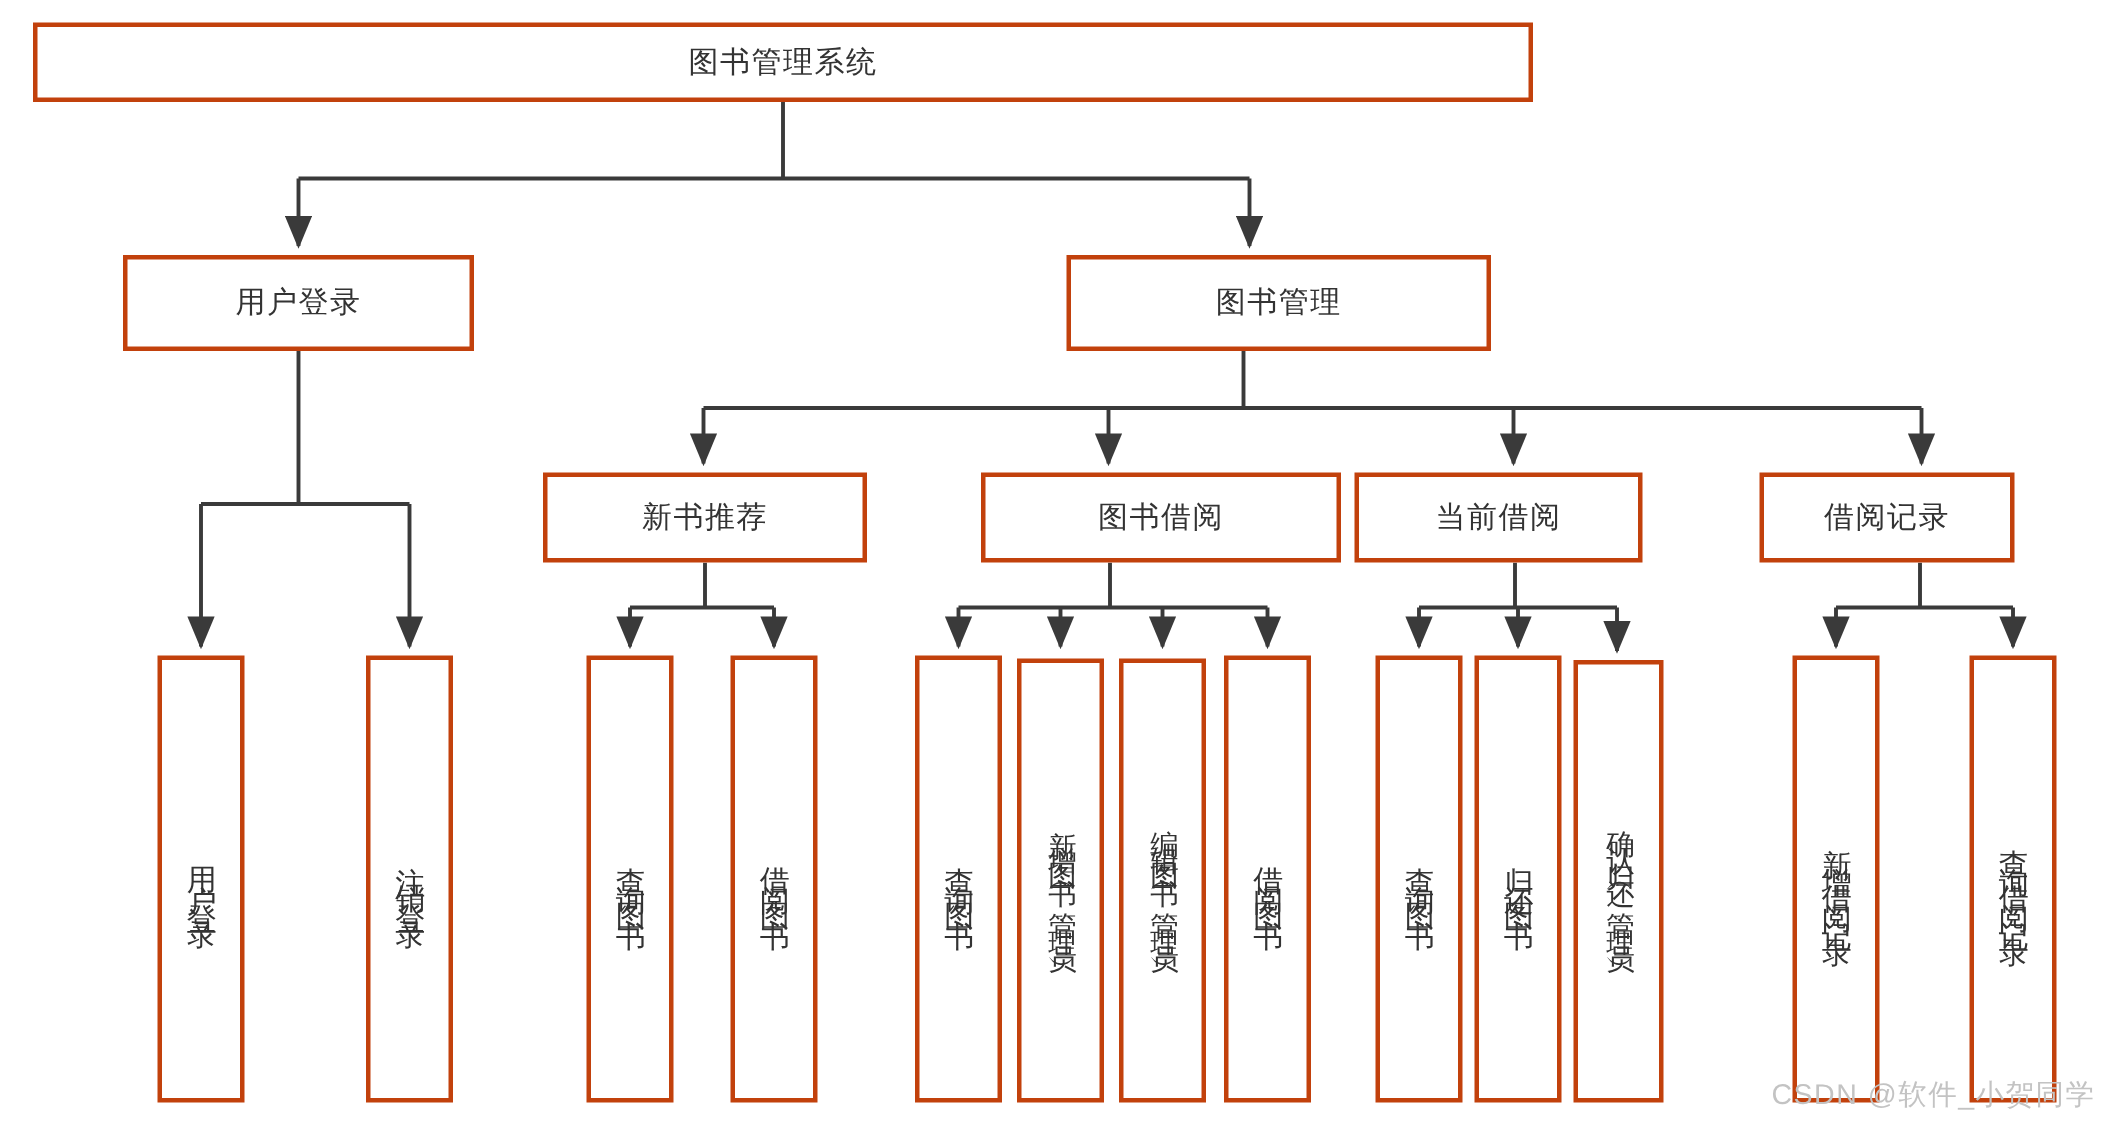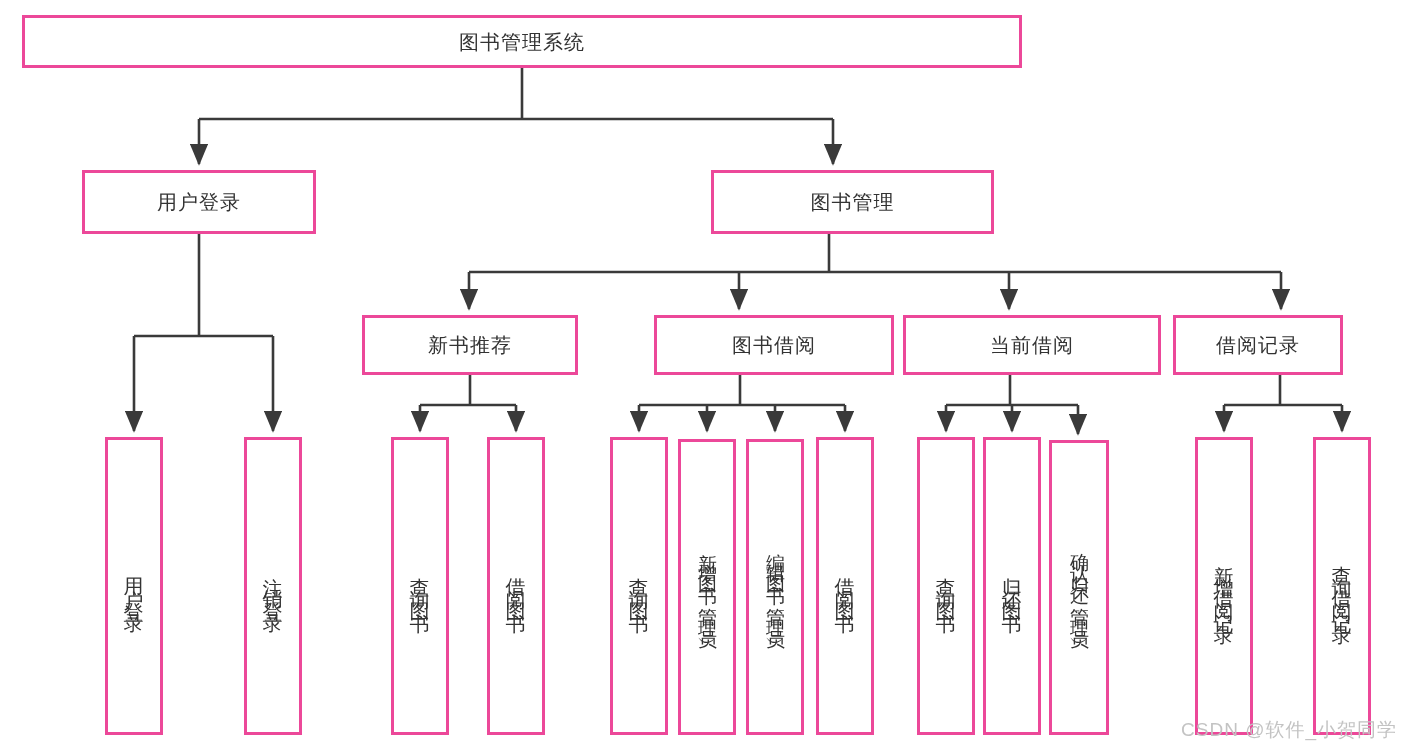--- a/index.html
+++ b/index.html
@@ -20,21 +20,21 @@
     left: 0;
     top: 0;
     width: 1405px;
     height: 747px;
     pointer-events: none;
   }
   .box {
     position: absolute;
     box-sizing: border-box;
     background: #ffffff;
-    border: 3px solid #ec4899;
+    border: 3px solid #c2410c;
     color: #333333;
     display: flex;
     align-items: center;
     justify-content: center;
     text-align: center;
     font-size: 20px;
     letter-spacing: 1px;
     line-height: 1.2;
     z-index: 2;
   }
@@ -114,21 +114,21 @@
     </g>
   </svg>
 
   <div class="box" style="left:22px; top:15px; width:1000px; height:53px;">图书管理系统</div>
 
   <div class="box" style="left:82px; top:170px; width:234px; height:64px;">用户登录</div>
   <div class="box" style="left:711px; top:170px; width:283px; height:64px;">图书管理</div>
 
   <div class="box" style="left:362px; top:315px; width:216px; height:60px;">新书推荐</div>
   <div class="box" style="left:654px; top:315px; width:240px; height:60px;">图书借阅</div>
-  <div class="box" style="left:903px; top:315px; width:258px; height:60px;">当前借阅</div>
+  <div class="box" style="left:903px; top:315px; width:192px; height:60px;">当前借阅</div>
   <div class="box" style="left:1173px; top:315px; width:170px; height:60px;">借阅记录</div>
 
   <div class="box vbox" style="left:105px; top:437px; width:58px; height:298px;">用户登录</div>
   <div class="box vbox" style="left:244px; top:437px; width:58px; height:298px;">注销登录</div>
 
   <div class="box vbox" style="left:391px; top:437px; width:58px; height:298px;">查询图书</div>
   <div class="box vbox" style="left:487px; top:437px; width:58px; height:298px;">借阅图书</div>
 
   <div class="box vbox" style="left:610px; top:437px; width:58px; height:298px;">查询图书</div>
   <div class="box vbox long" style="left:678px; top:439px; width:58px; height:296px;">新增图书（管理员）</div>

